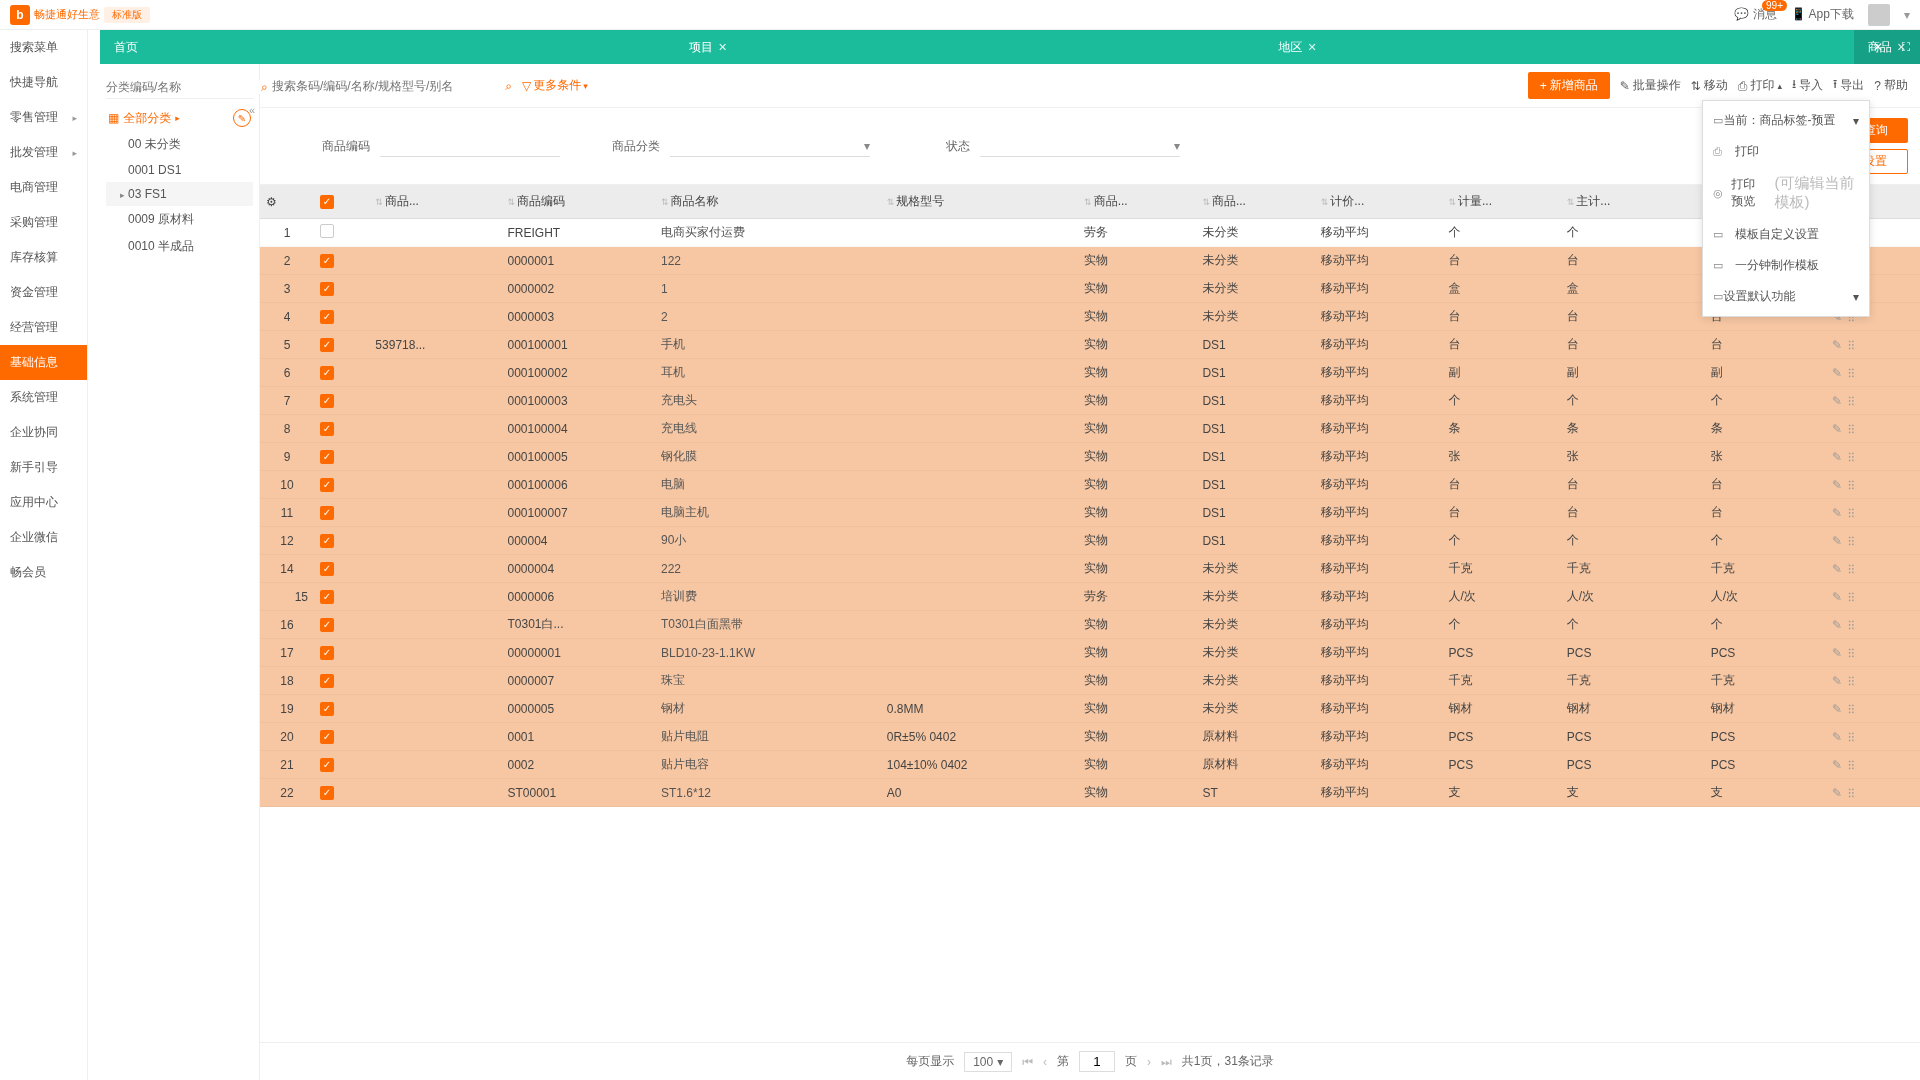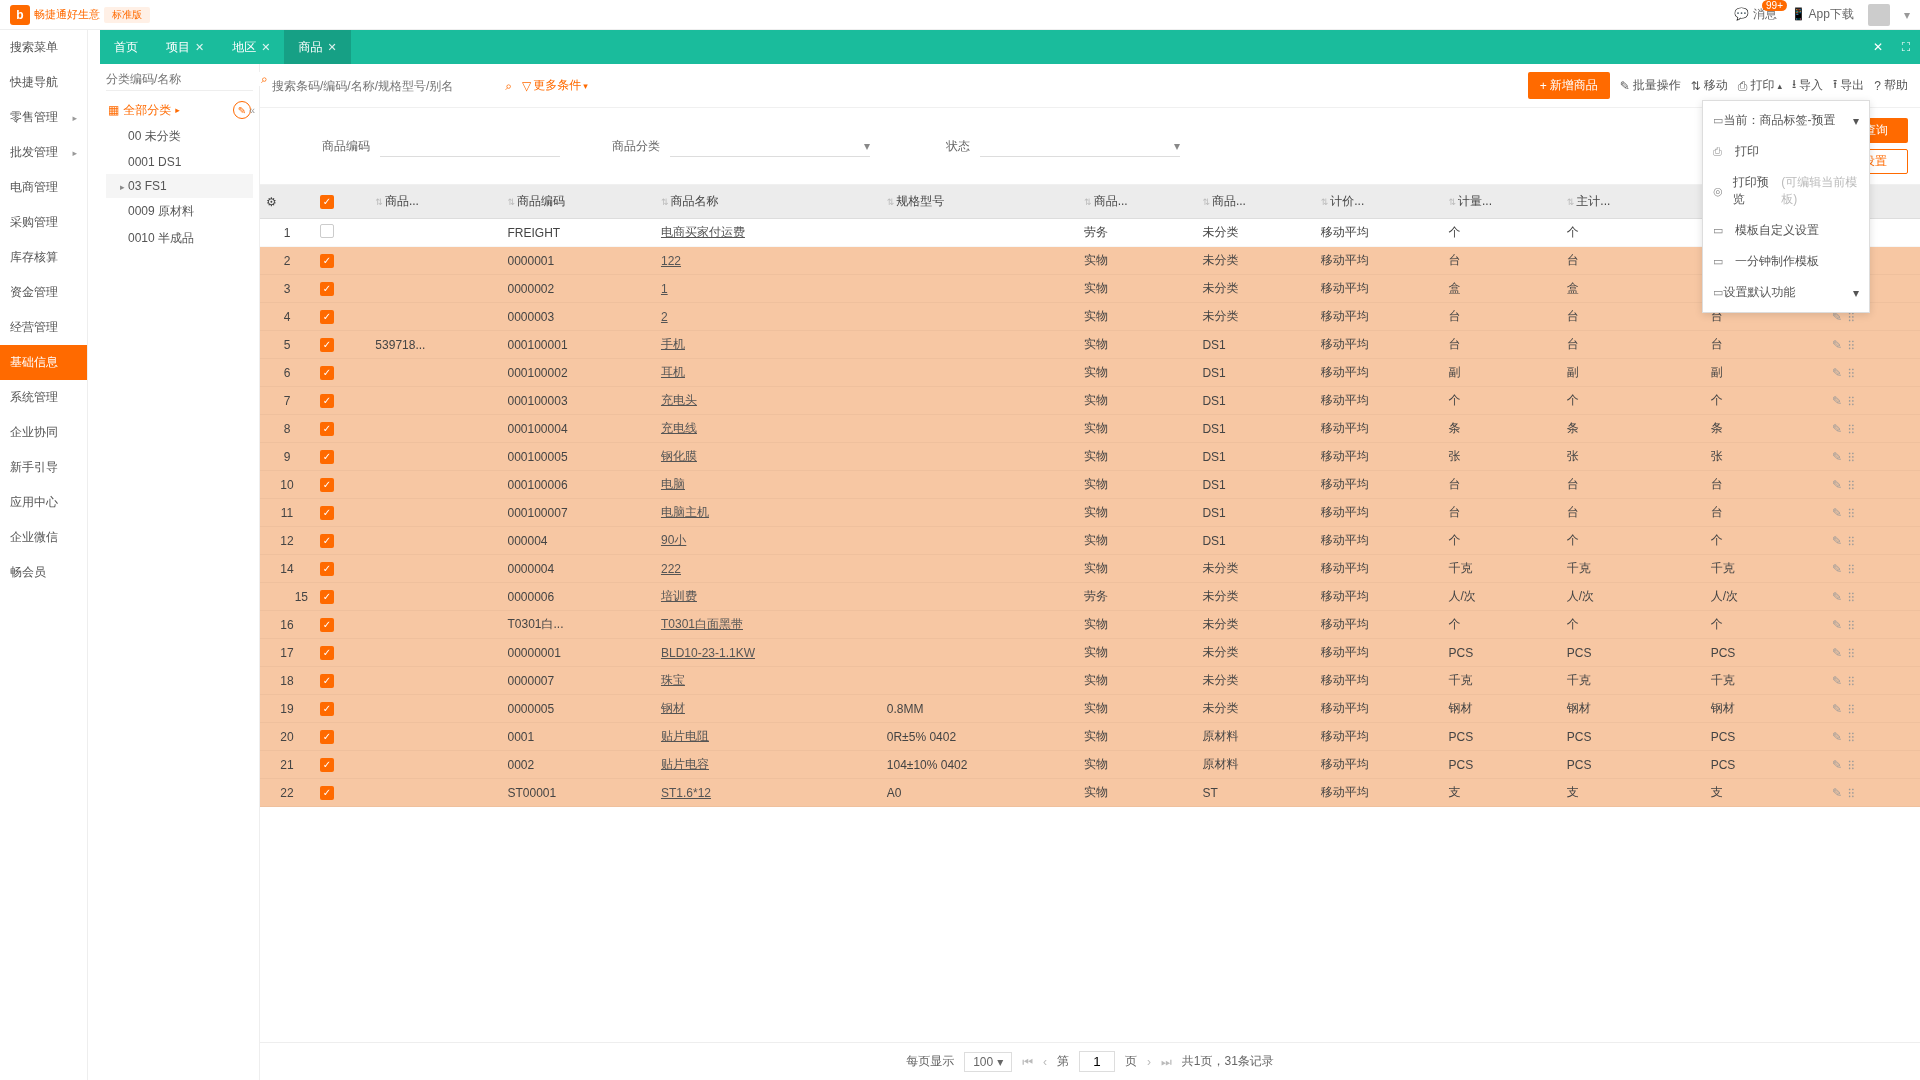--- a/index.html
+++ b/index.html
@@ -12,28 +12,28 @@
 .top-right { display:flex; align-items:center; gap:14px; color:#666; }
 .badge { position:relative; }
 .badge-dot { position:absolute; top:-6px; right:-10px; background:#ff6a00; color:#fff; font-size:10px; border-radius:8px; padding:0 4px; }
 .avatar { width:22px; height:22px; background:#ccc; border-radius:2px; display:inline-block; }
 .main-wrap { display:flex; height:calc(100vh - 30px);gap:12px; }
 .side-nav { width:88px; background:#fff; border-right:1px solid #eee; overflow-y:auto; }
 .side-item { padding:9px 10px; color:#555; cursor:pointer; display:flex; align-items:center; justify-content:space-between; }
 .side-item.active { background:#ff6a00; color:#fff; }
 .caret { font-size:9px; color:#999; }
 .content { flex:1; display:flex; flex-direction:column; }
-.tab-strip { background:#1abc9c; height:34px; display:flex; align-items:center; color:#fff; position:relative; }
+.tab-strip { background:#1abc9c; height:34px; display:flex; align-items:center; color:#fff; position:relative;justify-content:space-between; }
 .tab { padding:0 14px; height:34px; display:flex; align-items:center; gap:5px; cursor:pointer; }
 .tab.active { background:#16a085; }
 .tab .x { font-size:11px; opacity:.85;}
 .tab-right { position:absolute; right:4px; display:flex; gap:8px; align-items:center;}
 .tab-ico { width:20px; height:20px; display:inline-flex; align-items:center; justify-content:center; cursor:pointer; }
 .body-row { flex:1; display:flex; overflow:hidden; }
-.tree-pane { width:160px; border-right:1px solid #eee; padding:8px 6px; position:relative; }
+.tree-pane { width:160px; border-right:1px solid #eee; padding:16px 6px; position:relative; }
 .tree-search { display:flex; align-items:center; border-bottom:1px solid #eee; padding-bottom:4px; margin-bottom:6px;}
 .tree-search input { border:none; outline:none; flex:1; font-size:12px; color:#666; }
 .tree-search .sico { color:#ff6a00; }
 .tree-head { display:flex; align-items:center; gap:4px; color:#ff6a00; font-size:12px; padding:4px 2px;}
 .tree-head .edit { margin-left:auto; width:18px; height:18px; border:1px solid #ff6a00; border-radius:50%; display:flex; align-items:center; justify-content:center; font-size:10px; color:#ff6a00;}
 .tree-collapse { position:absolute; right:4px; top:40px; color:#999; font-size:11px;}
 .tree-node { padding:5px 2px 5px 14px; color:#555; cursor:pointer; }
 .tree-node.sel { background:#f5f5f5; }
 .tree-node .arr { display:inline-block; width:8px; font-size:9px; color:#888;}
 .grid-pane { flex:1; display:flex; flex-direction:column; overflow:hidden; position:relative; }
@@ -54,31 +54,31 @@
 .btn-query { background:#ff6a00; color:#fff; padding:4px 20px; border-radius:2px; cursor:pointer;}
 .btn-set { border:1px solid #ff6a00; color:#ff6a00; padding:3px 20px; border-radius:2px; cursor:pointer;}
 .grid-scroll { flex:1; overflow:auto; }
 table { border-collapse:collapse; width:100%; }
 th { background:#ececec; font-weight:normal; color:#444; text-align:left; padding:8px 6px; font-size:12px; border-bottom:1px solid #ddd; position:sticky; top:0;}
 th .sort { color:#bbb; font-size:9px; display:inline-block; margin-right:2px;}
 td { padding:5px 6px; font-size:12px; color:#444; border-bottom:1px solid rgba(0,0,0,.03);}
 tr.sel td { background:#f7c7a3; }
 .chk { width:14px; height:14px; background:#ff6a00; border-radius:2px; display:inline-flex; align-items:center; justify-content:center; color:#fff; font-size:10px;}
 .chk.empty { background:#fff; border:1px solid #ccc;}
-.namelink { color:#555; text-decoration:underline; cursor:pointer;}
+.namelink { color:#555; cursor:pointer;}
 .row-ico { color:#999; margin:0 3px; cursor:pointer;}
 .pager { display:flex; align-items:center; justify-content:center; gap:10px; padding:8px 14px; border-top:1px solid #eee; color:#666;}
 .pager .sel { border:1px solid #ddd; padding:2px 8px; display:flex; align-items:center; gap:4px;}
 .pager .pginput { width:36px; border:1px solid #ddd; text-align:center; padding:2px;}
 .pager .nav { color:#bbb; cursor:pointer; }
 .print-menu { position:absolute; top:36px; right:50px; width:168px; background:#fff; border:1px solid #ddd; box-shadow:0 2px 8px rgba(0,0,0,.12); z-index:20; padding:4px 0;}
 .pm-item { padding:7px 10px; display:flex; align-items:center; gap:8px; color:#555; cursor:pointer; }
 .pm-item .pi { width:14px; color:#888; font-size:11px;}
 .pm-item.sel-row { display:flex; justify-content:space-between; }
-.pm-hint { color:#bbb; font-size:12px;}
+.pm-hint { color:#bbb; font-size:15px;}
 </style>
 </head>
 <body>
 
 <div class="top-bar">
   <div class="logo-area">
     <span class="logo-ico">b</span>
     <span class="logo-txt">畅捷通好生意</span>
     <span class="logo-sub">标准版</span>
   </div>

